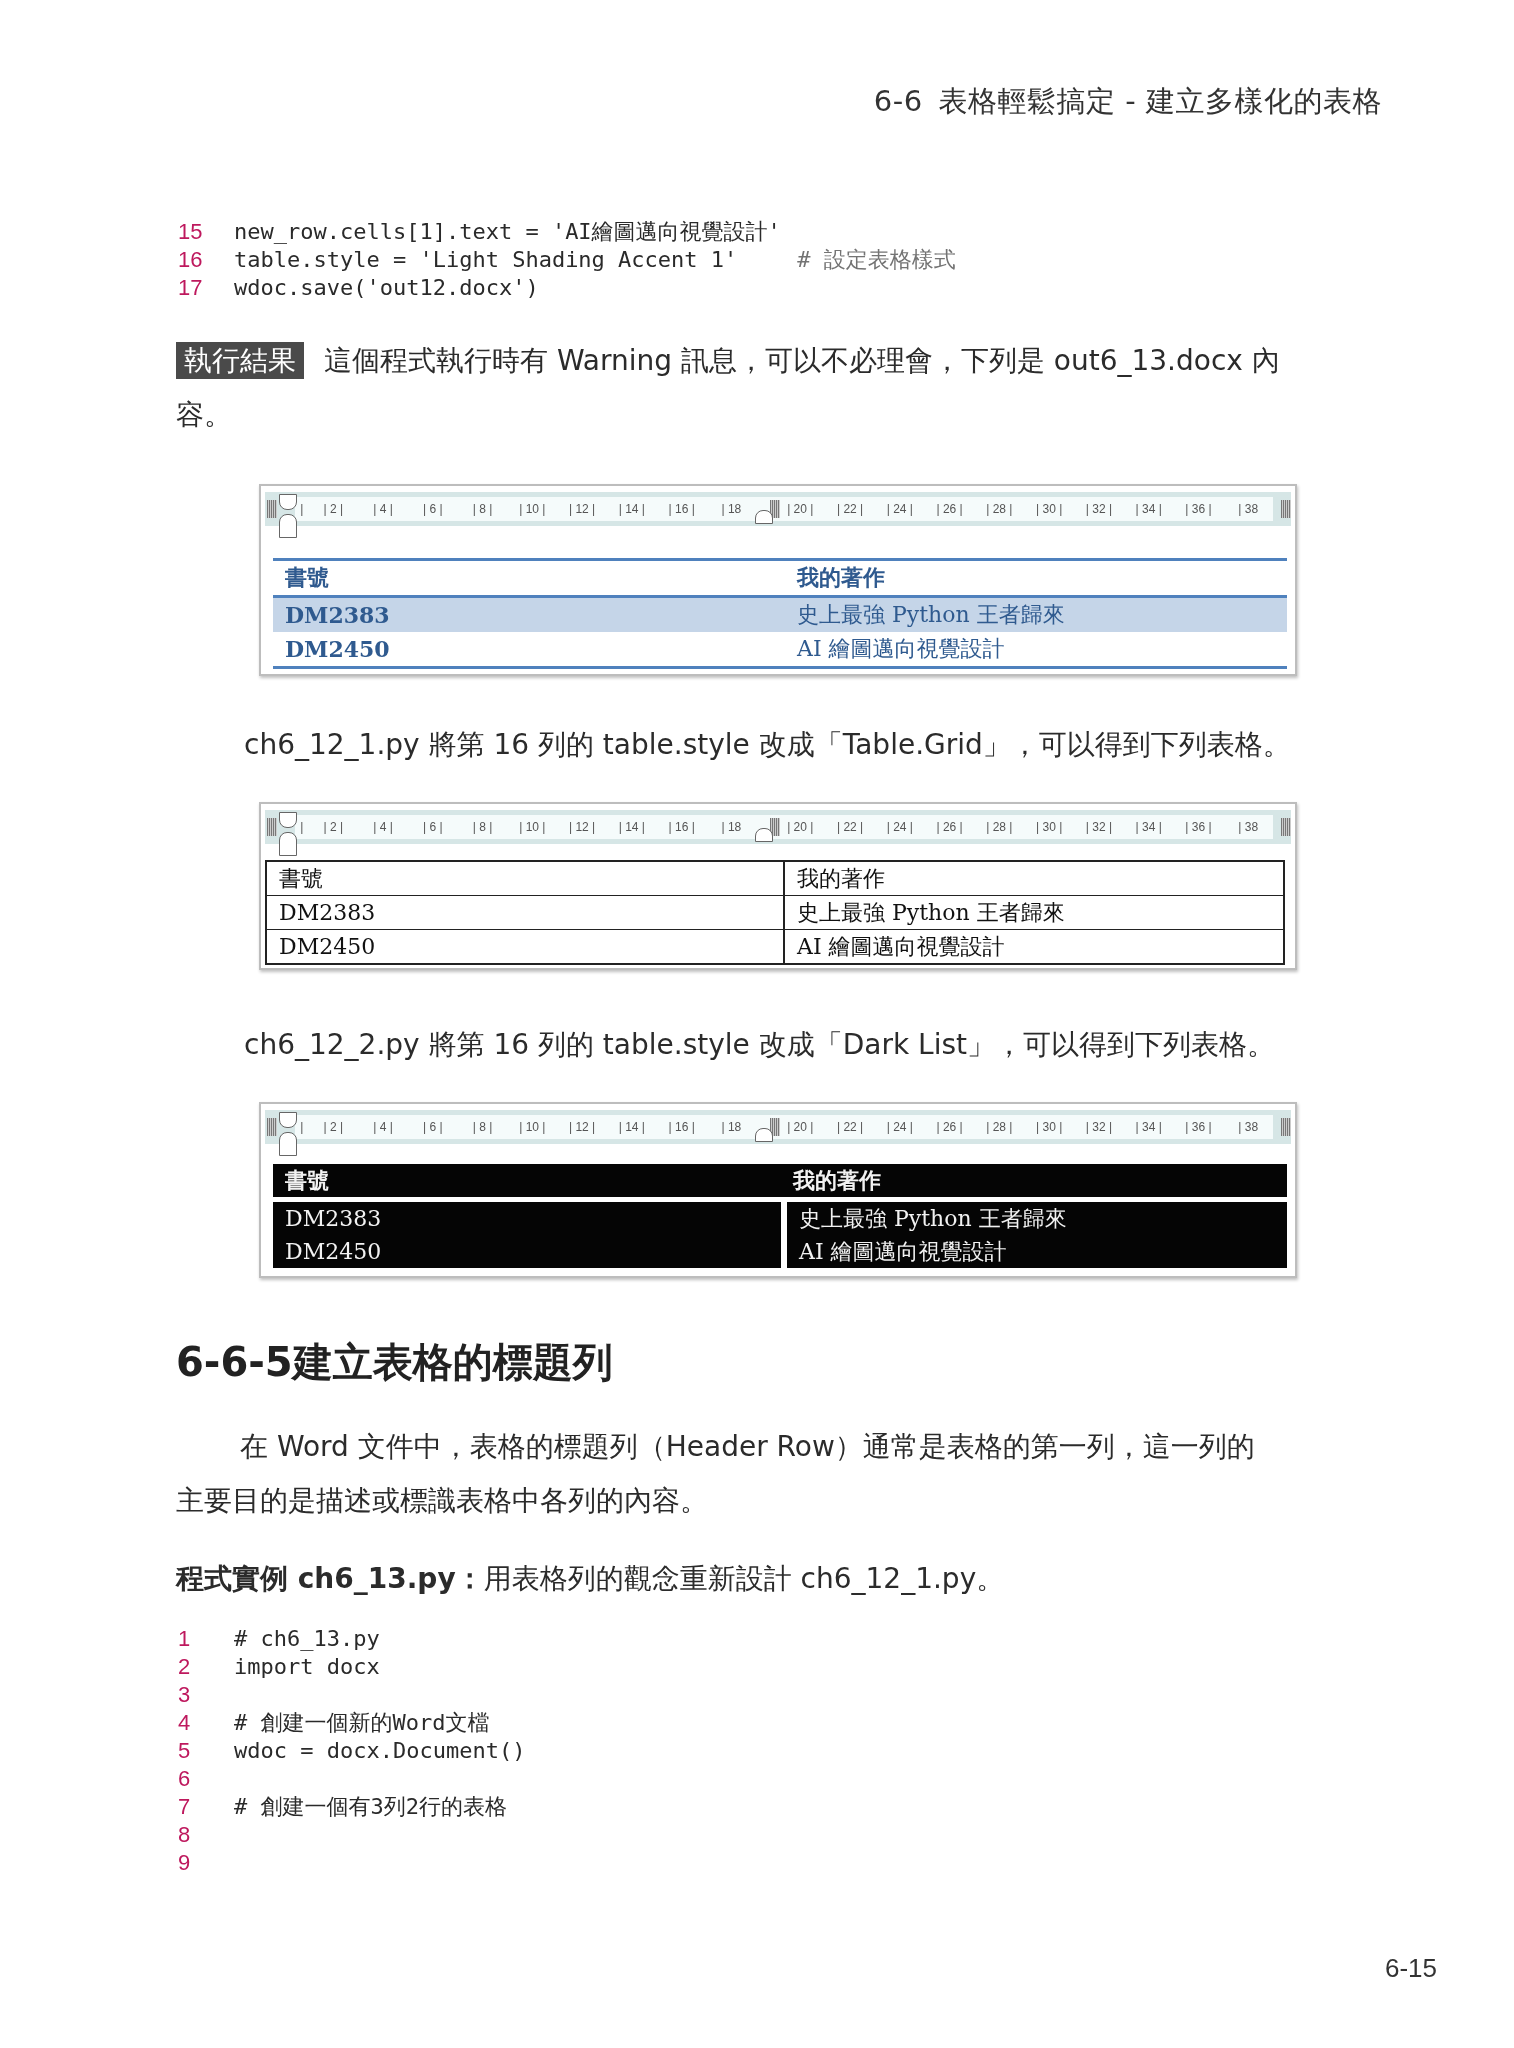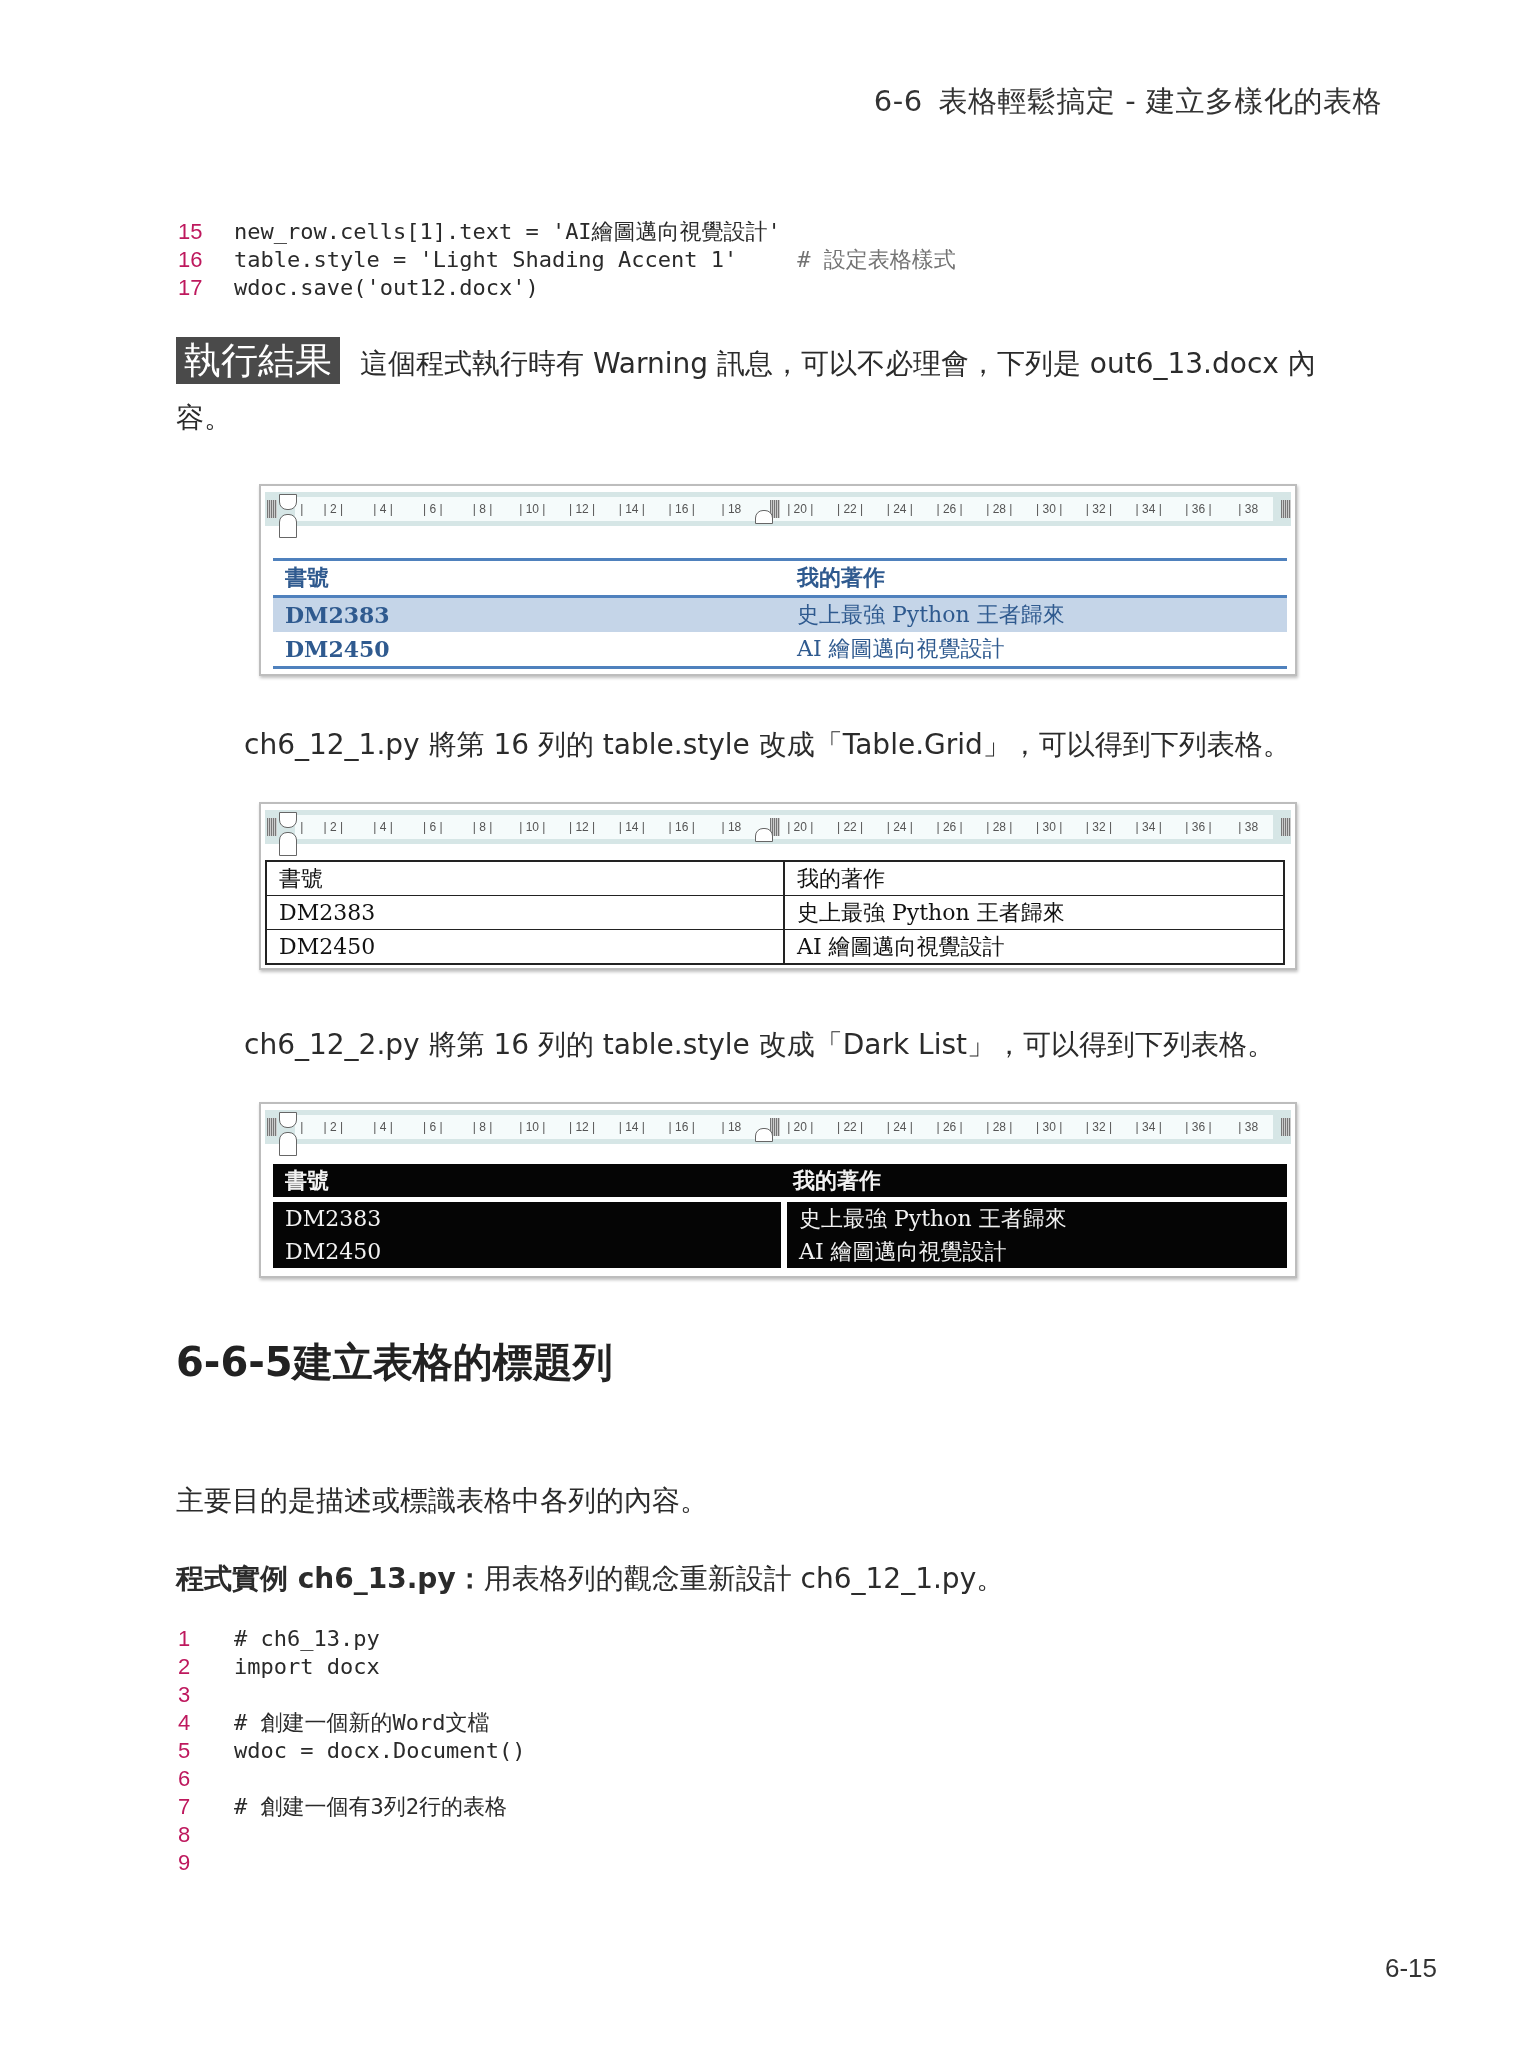--- a/index.html
+++ b/index.html
@@ -9,21 +9,21 @@
 
     .running-header { right: 132px; top: 82px; font-size: 29px; color: #333; letter-spacing: 0.5px; }
     .running-header .num { margin-right: 16px; }
 
     .code-block { left: 178px; font-family: "DejaVu Sans Mono", "Liberation Mono", monospace; font-size: 22px; color: #2a2a2a; }
     .code-line { height: 28px; line-height: 28px; white-space: pre; display: flex; }
     .code-ln { width: 56px; color: #be185d; font-family: "Liberation Sans", sans-serif; font-size: 22px; }
     .code-text { white-space: pre; }
     .code-comment { color: #737373; margin-left: 60px; }
 
-    .result-label { background: #4a4a4a; color: #fff; padding: 2px 8px; font-size: 37px; margin-right: 20px; }
+    .result-label { background: #4a4a4a; color: #fff; padding: 2px 8px; font-size: 28px; margin-right: 20px; }
     .para { font-size: 28px; line-height: 54px; color: #2b2b2b; }
 
     .shot { border: 2px solid #bdbdbd; background: #fff; box-shadow: 1px 2px 3px rgba(0,0,0,0.25); }
     .ruler { position: absolute; left: 4px; right: 4px; top: 6px; height: 34px; background: #d6e6e6; }
     .ruler-inner { position: absolute; left: 30px; right: 18px; top: 5px; height: 24px; background: #f5fbfb;
                    display: flex; align-items: center; font-family: "Liberation Sans", sans-serif; font-size: 12px; color: #555; }
     .ruler-tick { width: 52px; text-align: center; white-space: pre; }
     .ruler-marker { position: absolute; width: 10px; height: 18px; top: 8px;
                     background: repeating-linear-gradient(90deg,#777 0 1px,#ccc 1px 2px); }
     .indent-top { position: absolute; top: 2px; width: 16px; height: 14px; border: 1px solid #666; background: #fff;
@@ -227,21 +227,21 @@
       </div>
     </div>
   </div>
 </div>
 
 <div class="abs section-title">
   <span class="num">6-6-5</span><span>建立表格的標題列</span>
 </div>
 
 <div class="abs para" style="left:176px; top:1420px; width:1210px;">
-  <br>
+  <span style="padding-left:64px;">在 Word 文件中，表格的標題列（Header Row）通常是表格的第一列，這一列的</span><br>
   <span>主要目的是描述或標識表格中各列的內容。</span>
 </div>
 
 <div class="abs example-title">
   <span style="font-weight:bold;">程式實例 ch6_13.py：</span><span>用表格列的觀念重新設計 ch6_12_1.py。</span>
 </div>
 
 <div class="abs code-block" style="top:1625px;">
   <div class="code-line"><span class="code-ln">1</span><span class="code-text"># ch6_13.py</span></div>
   <div class="code-line"><span class="code-ln">2</span><span class="code-text">import docx</span></div>

